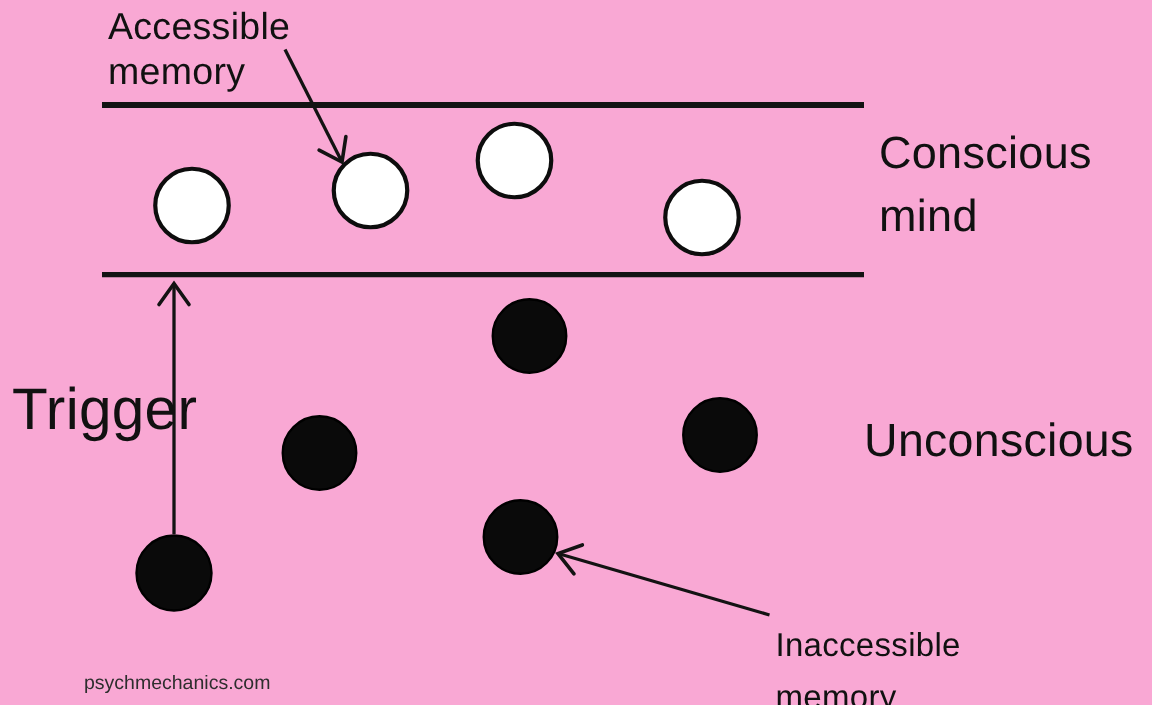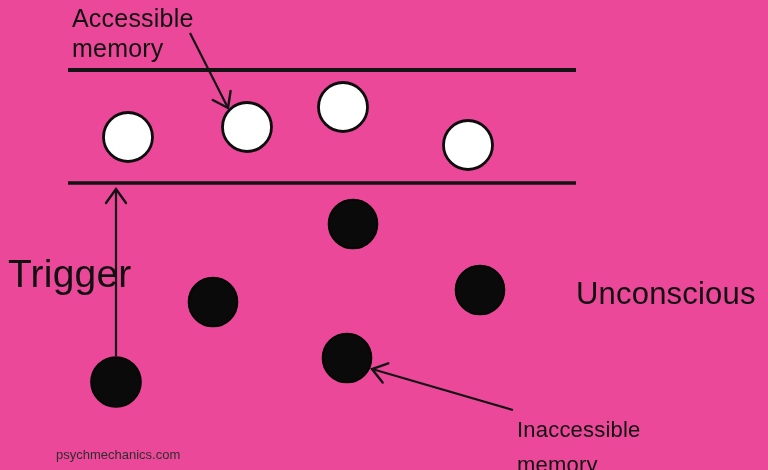--- a/index.html
+++ b/index.html
@@ -3,21 +3,21 @@
 <meta charset="utf-8">
 <style>
   html, body {
     margin: 0;
     padding: 0;
   }
   .stage {
     position: relative;
     width: 768px;
     height: 470px;
-    background: #ec4899;
+    background: #f9a8d4;
     overflow: hidden;
     font-family: "Liberation Sans", sans-serif;
   }
   .stage svg {
     position: absolute;
     left: 0;
     top: 0;
   }
   .label {
     position: absolute;
@@ -111,20 +111,22 @@
     </g>
 
     <path class="arrow-shaft" d="M190,33 L228,108" marker-end="url(#arrowhead)"></path>
     <path class="arrow-shaft" d="M116,356 L116,189" marker-end="url(#arrowhead)"></path>
     <path class="arrow-shaft" d="M513,410 L372,369" marker-end="url(#arrowhead)"></path>
   </svg>
 
   <div class="label label-accessible">Accessible
 memory</div>
 
+  <div class="label label-conscious">Conscious
+mind</div>
 
   <div class="label label-trigger">Trigger</div>
 
   <div class="label label-unconscious">Unconscious</div>
 
   <div class="label label-inaccessible">Inaccessible
 memory</div>
 
   <div class="label label-watermark">psychmechanics.com</div>
 

